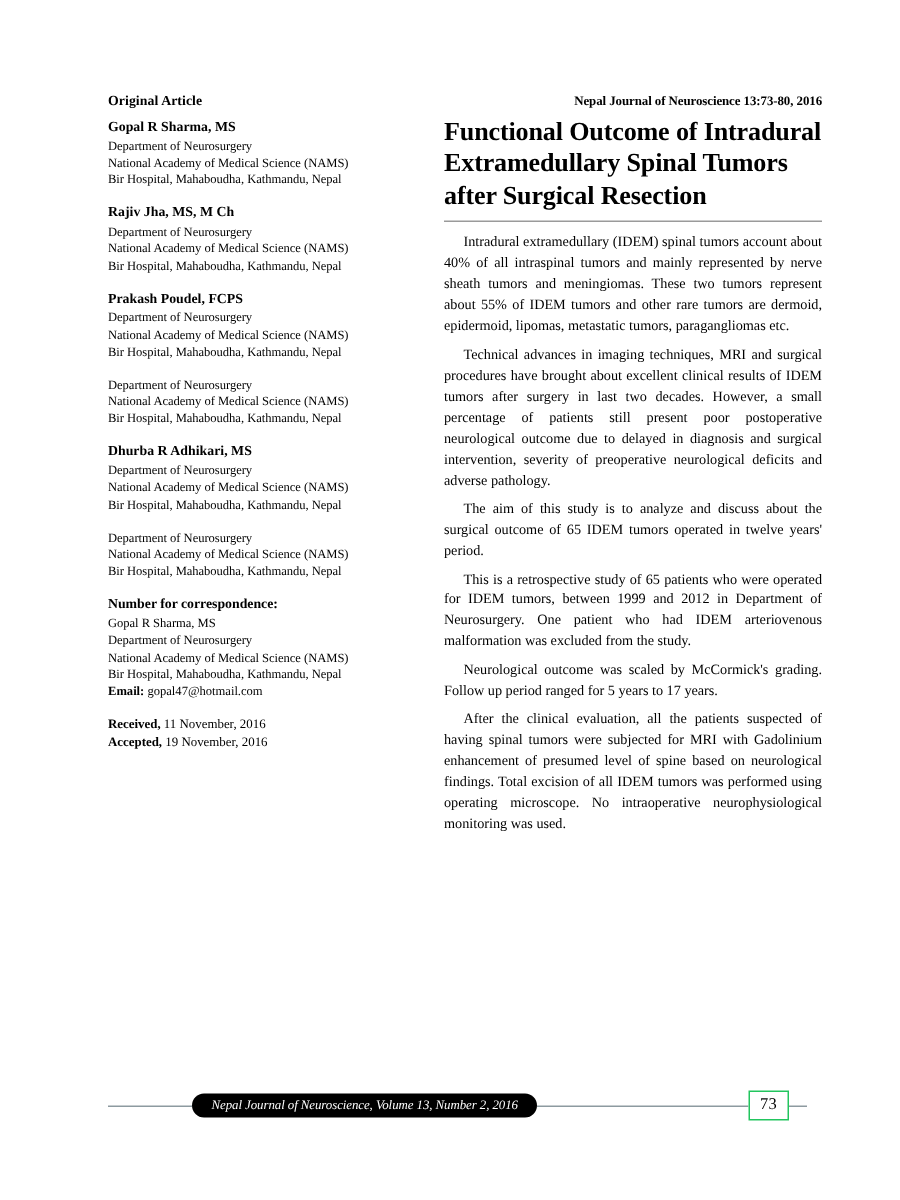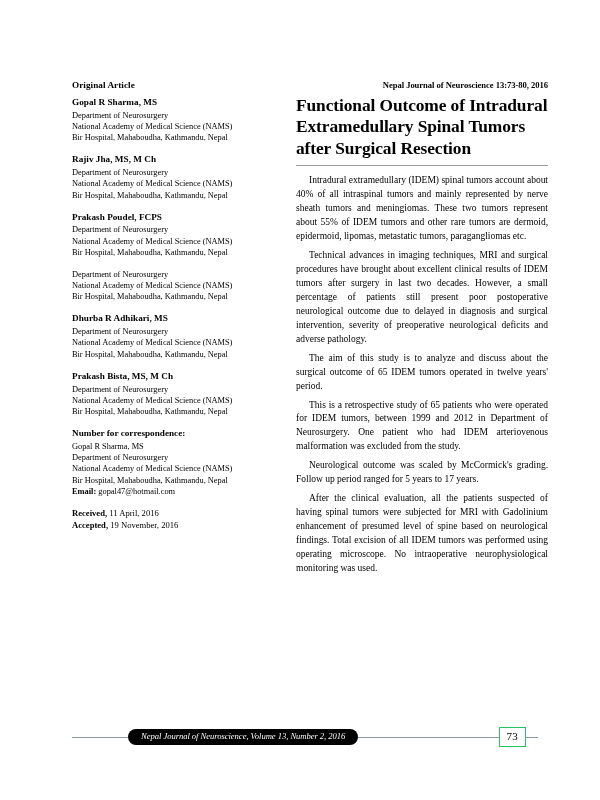--- a/index.html
+++ b/index.html
@@ -27,21 +27,20 @@
   .columns {
     position: absolute;
     left: 0;
     top: 0;
     width: 600px;
     height: 712px;
     display: flex;
     flex-direction: row;
     box-sizing: border-box;
     padding: 62px 52px 0 72px;
-    margin-top: 18px;
   }
 
   
   .col-left {
     width: 218px;
     flex: 0 0 218px;
     padding-right: 14px;
     box-sizing: border-box;
   }
 
@@ -229,37 +228,36 @@
       </div>
 
       <div class="author-block">
         <div class="author-name">Dhurba R Adhikari, MS</div>
         <div class="author-line">Department of Neurosurgery</div>
         <div class="author-line">National Academy of Medical Science (NAMS)</div>
         <div class="author-line">Bir Hospital, Mahaboudha, Kathmandu, Nepal</div>
       </div>
 
       <div class="author-block">
-        <div class="author-name">Prakash Bista, MS, M Ch</div>
         <div class="author-line">Department of Neurosurgery</div>
         <div class="author-line">National Academy of Medical Science (NAMS)</div>
         <div class="author-line">Bir Hospital, Mahaboudha, Kathmandu, Nepal</div>
       </div>
 
       <div class="author-block">
         <div class="corr-heading">Number for correspondence:</div>
         <div class="author-line">Gopal R Sharma, MS</div>
         <div class="author-line">Department of Neurosurgery</div>
         <div class="author-line">National Academy of Medical Science (NAMS)</div>
         <div class="author-line">Bir Hospital, Mahaboudha, Kathmandu, Nepal</div>
         <div class="corr-email"><b>Email:</b> <span>gopal47@hotmail.com</span></div>
       </div>
 
       <div class="dates">
-        <div class="date-line"><b>Received,</b> <span>11 April, 2016</span></div>
+        <div class="date-line"><b>Received,</b> <span>11 November, 2016</span></div>
         <div class="date-line"><b>Accepted,</b> <span>19 November, 2016</span></div>
       </div>
 
     </div>
 
     <div class="col-right">
 
       <div class="citation">Nepal Journal of Neuroscience 13:73-80, 2016</div>
 
       <h1 class="article-title">Functional Outcome of Intradural Extramedullary Spinal Tumors after Surgical Resection</h1>

